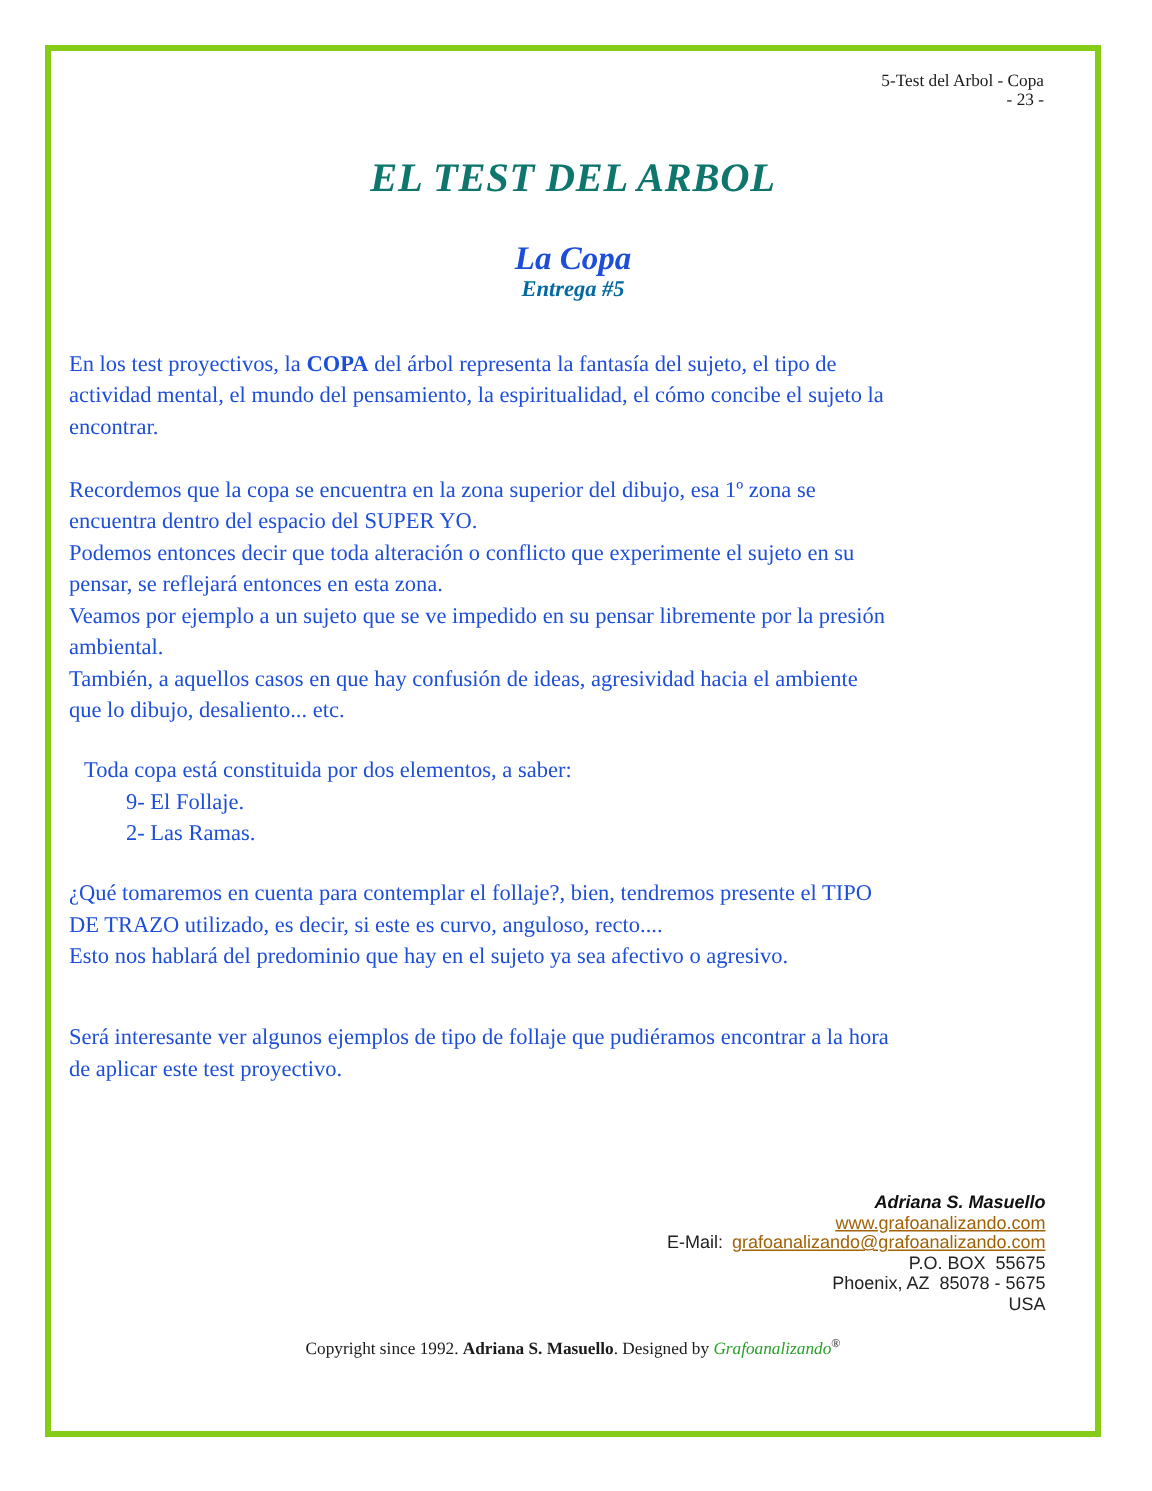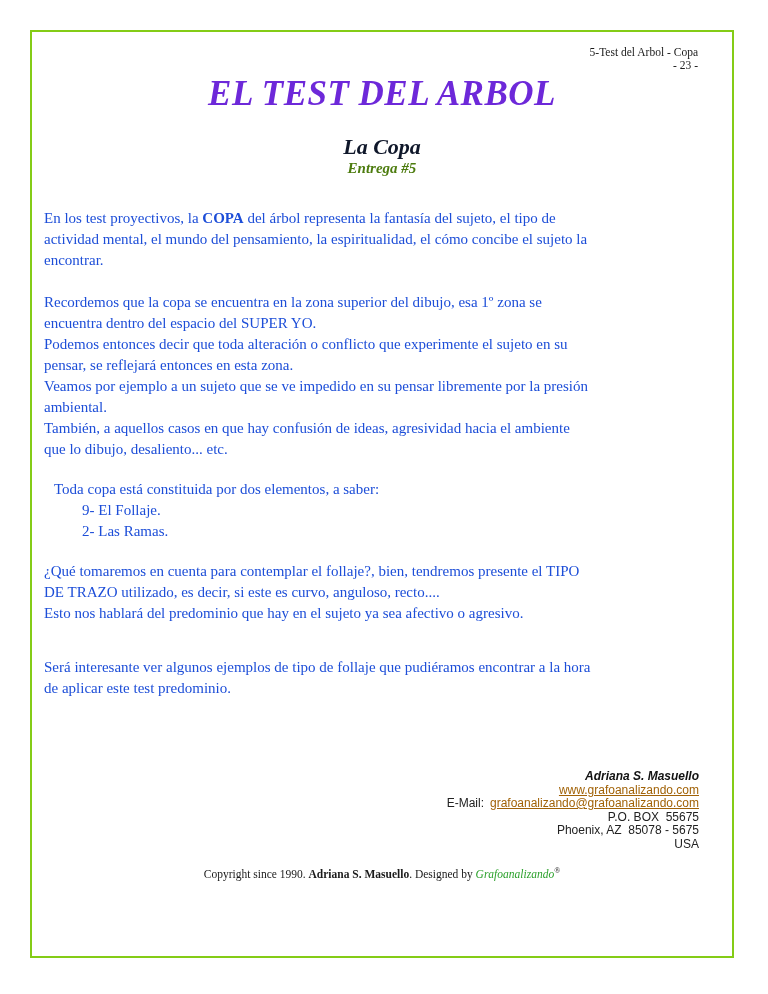--- a/index.html
+++ b/index.html
@@ -1,35 +1,35 @@
 <!DOCTYPE html>
 <html><head>
 <meta charset="utf-8">
 <style>
   * { margin:0; padding:0; box-sizing:border-box; }
   html,body { width:768px; height:994px; background:#ffffff; }
   body { position:relative; font-family:"Liberation Serif", serif; color:#111111; }
 
   .sheet {
     position:absolute; left:30px; top:30px; width:704px; height:928px;
-    border:2px solid #84cc16; background:#ffffff;
+    border:4px solid #84cc16; background:#ffffff;
   }
 
   
   .header-right { padding:14px 34px 0 0; text-align:right;
     font-size:11.5px; line-height:13px; color:#1a1a1a; }
 
   
   .titles { text-align:center; }
-  .doc-title { margin-top:6px; font-size:35px; line-height:31px;
-    font-weight:bold; font-style:italic; color:#6d28d9; letter-spacing:0.5px; }
+  .doc-title { margin-top:29px; font-size:27px; line-height:31px;
+    font-weight:bold; font-style:italic; color:#0f766e; letter-spacing:0.5px; }
   .doc-subtitle { margin-top:25px; font-size:22px; line-height:25px;
-    font-weight:bold; font-style:italic; color:#0f172a; }
+    font-weight:bold; font-style:italic; color:#1d4ed8; }
   .doc-edition { font-size:15px; line-height:19px; font-weight:bold;
-    font-style:italic; color:#4d7c0f; }
+    font-style:italic; color:#0369a1; }
 
   
   .doc-body { padding:0 28px 0 12px; font-size:15px; line-height:21px; color:#1d4ed8; }
   .para { margin-top:21px; }
   .para.first { margin-top:30px; }
   .para.p3 { margin-top:19px;margin-left:10px; }
   .para.p4 { margin-top:16px; }
   .para.p5 { margin-top:19px; }
   .para.p6 { margin-top:33px; }
   .line { white-space:nowrap; }
@@ -94,31 +94,31 @@
 
 
     <div class="para p5">
       <div class="line">¿Qué tomaremos en cuenta para contemplar el follaje?, bien, tendremos presente el TIPO</div>
       <div class="line">DE TRAZO utilizado, es decir, si este es curvo, anguloso, recto....</div>
       <div class="line">Esto nos hablará del predominio que hay en el sujeto ya sea afectivo o agresivo.</div>
     </div>
 
     <div class="para p6">
       <div class="line">Será interesante ver algunos ejemplos de tipo de follaje que pudiéramos encontrar a la hora</div>
-      <div class="line">de aplicar este test predominio.</div>
+      <div class="line">de aplicar este test proyectivo.</div>
     </div>
 
   </div>
 
   <div class="contact">
     <div class="author">Adriana S. Masuello</div>
     <div><a class="link">www.grafoanalizando.com</a></div>
     <div><span class="email-label">E-Mail:</span><a class="link">grafoanalizando@grafoanalizando.com</a></div>
     <div>P.O. BOX&nbsp;&nbsp;55675</div>
     <div>Phoenix, AZ&nbsp;&nbsp;85078 - 5675</div>
     <div>USA</div>
   </div>
 
   <div class="copyright">
-    <span>Copyright since 1990. </span><span class="c-author">Adriana S. Masuello</span><span>. Designed by </span><span class="c-brand">Grafoanalizando</span><sup>®</sup>
+    <span>Copyright since 1992. </span><span class="c-author">Adriana S. Masuello</span><span>. Designed by </span><span class="c-brand">Grafoanalizando</span><sup>®</sup>
   </div>
 
 </div>
 
 </body></html>

